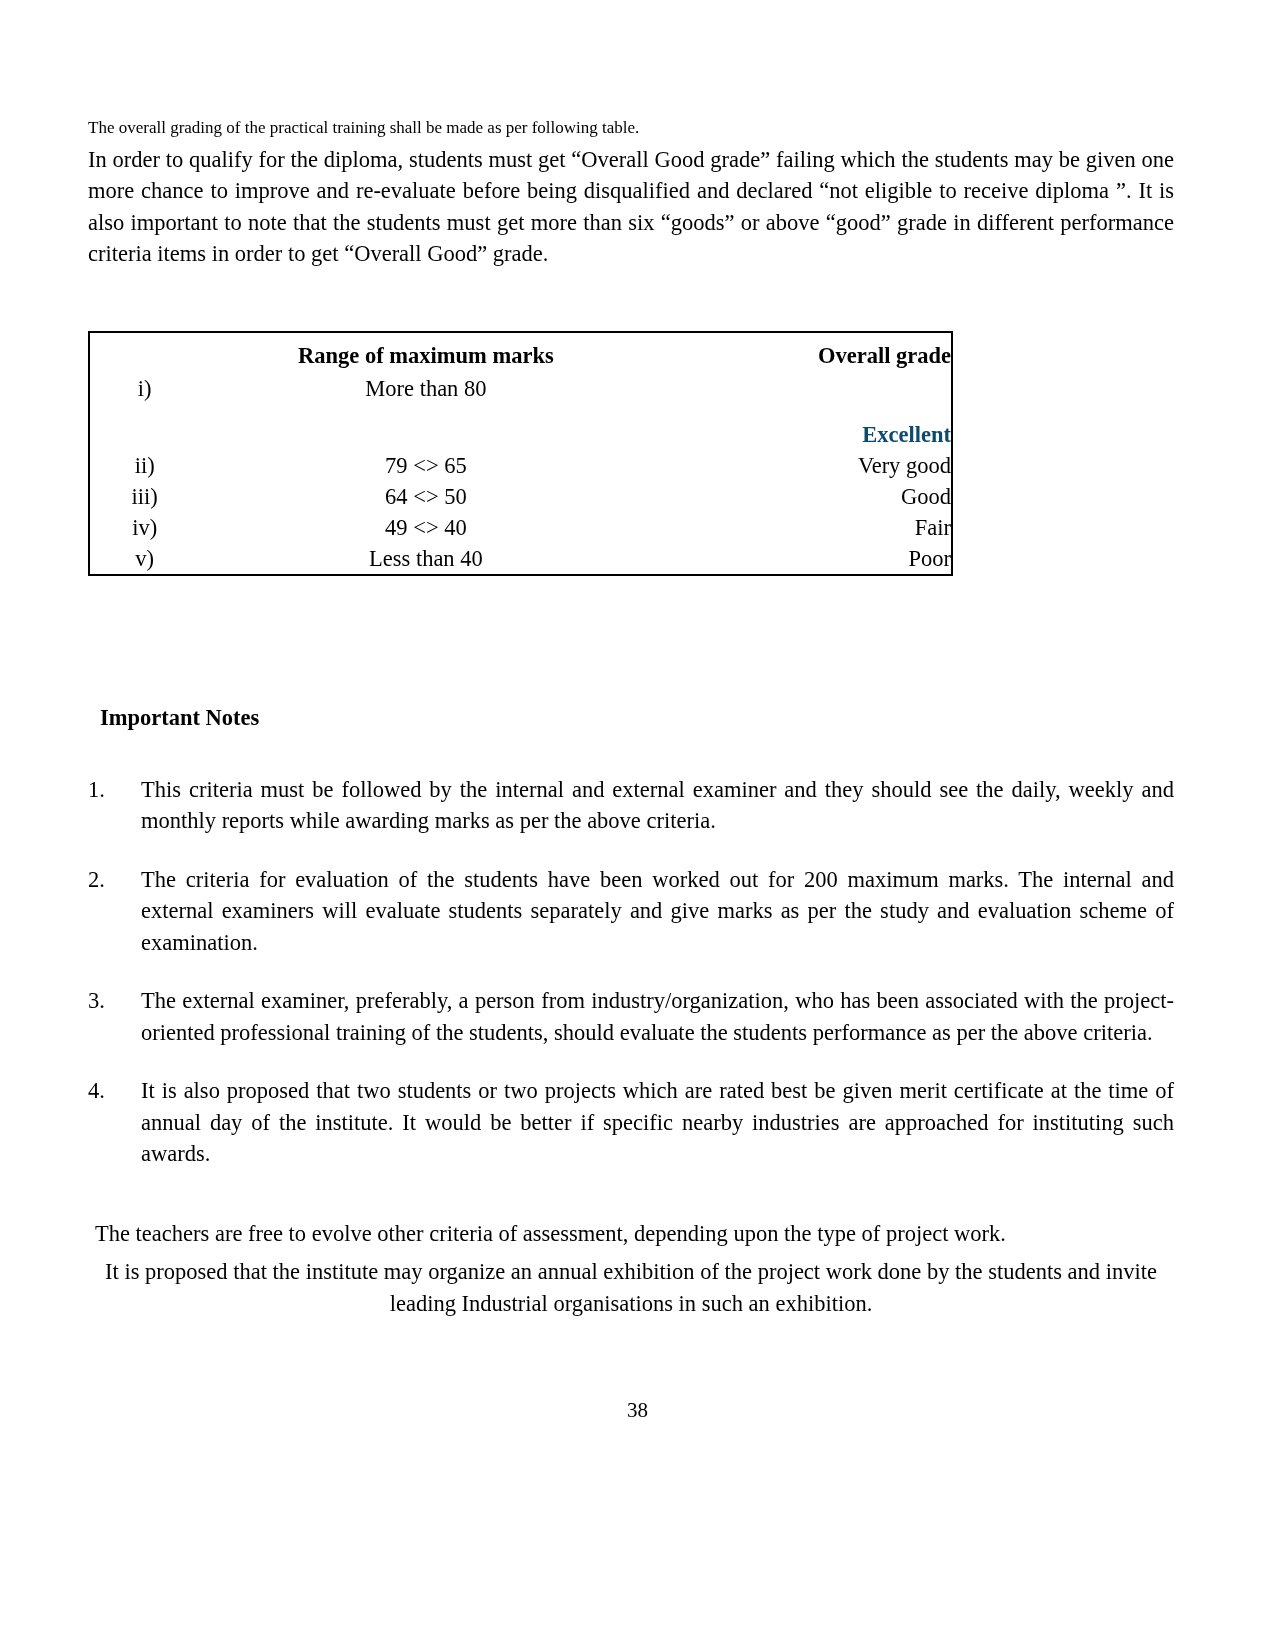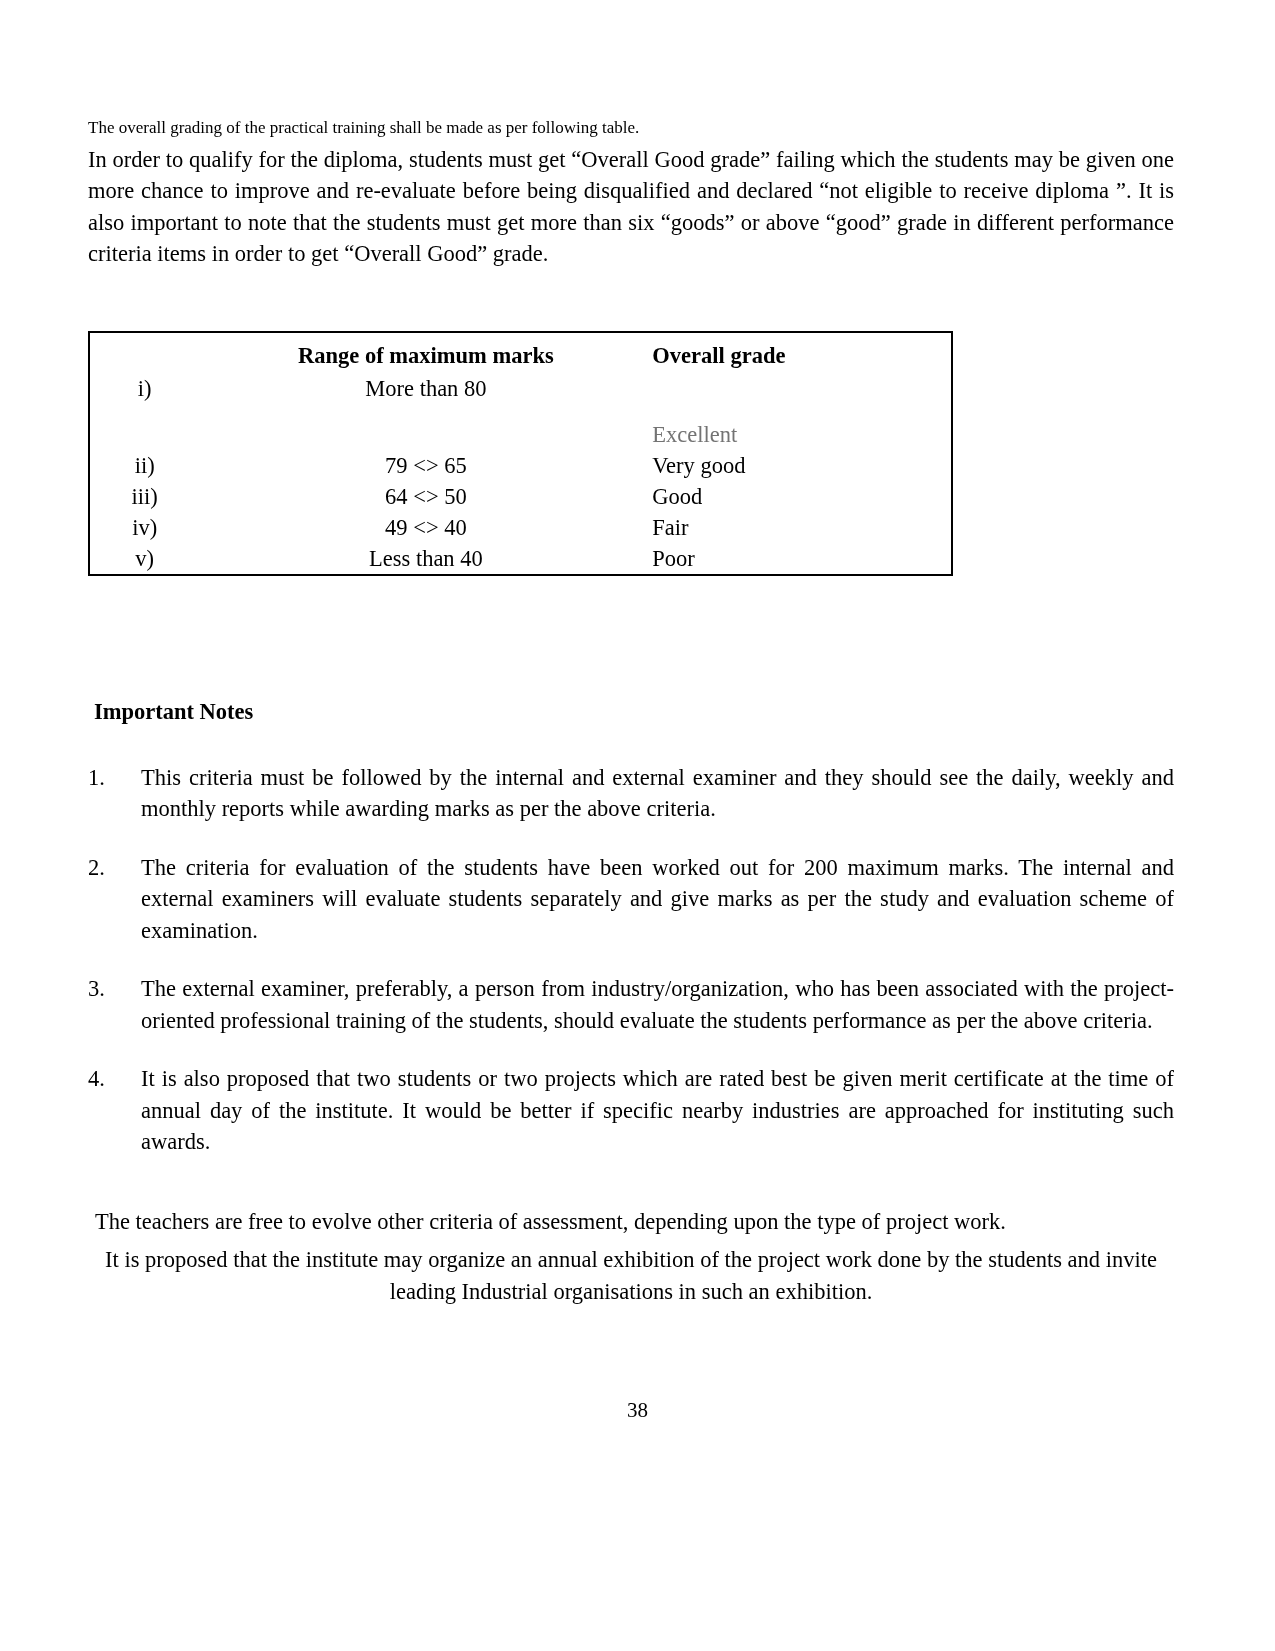--- a/index.html
+++ b/index.html
@@ -56,35 +56,35 @@
     line-height: 27px;
   }
   table.grade-table th,
   table.grade-table td {
     border: none;
     padding: 0;
     vertical-align: top;
   }
   .col-num   { width: 110px; text-align: center; }
   .col-range { width: 455px; text-align: center; }
-  .col-grade { width: 300px; text-align: left; }
+  .col-grade { width: 300px; text-align: right; }
 
   .grade-table thead th {
     font-weight: bold;
     padding-top: 9px;
     padding-bottom: 4px;
   }
   .row-first td { padding-top: 27px; }
-  .row-first .g-cell { padding-top: 48px; color: #737373; }
+  .row-first .g-cell { padding-top: 48px; color: #0c4a6e; font-weight: bold; }
   .grade-table tbody td { padding-top: 2px; padding-bottom: 2px; }
   .row-last td { padding-bottom: 3px; }
 
   
   .notes-title {
-    margin: 6px;
+    margin: 12px;
     font-size: 22.5px;
     font-weight: bold;
     line-height: 28px;
     padding-top: 116px;
   }
   ol.notes {
     list-style: none;
     margin: 0;
     padding: 0;
     padding-top: 30px;

